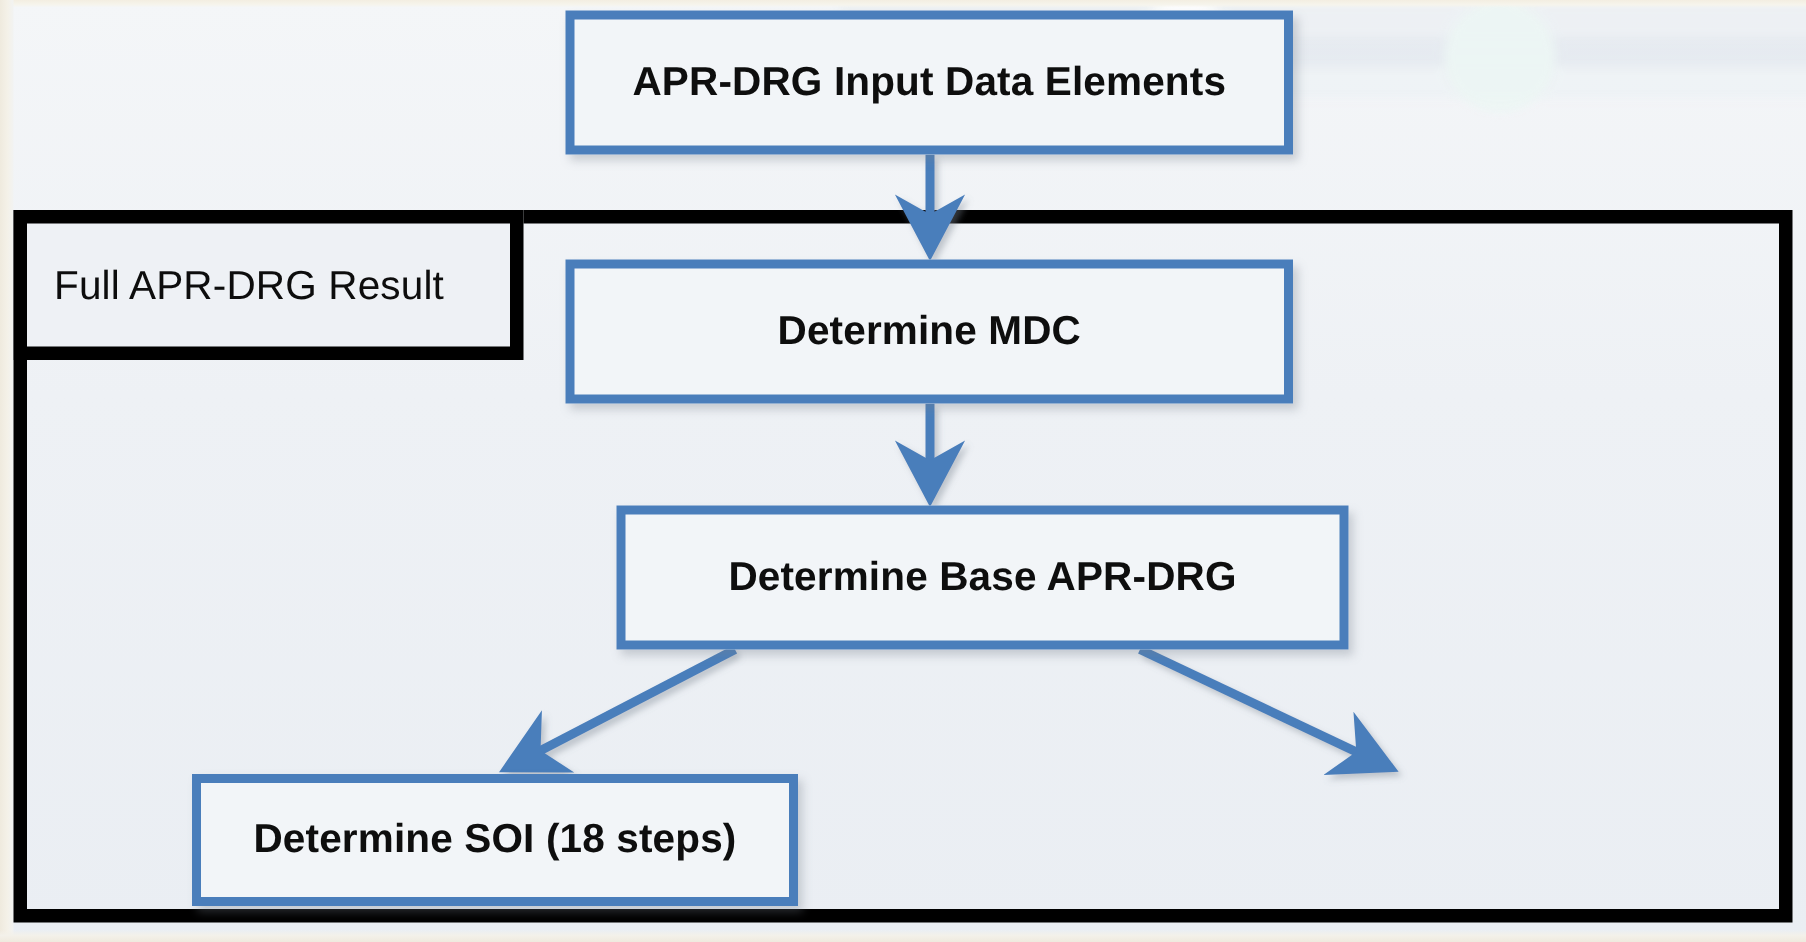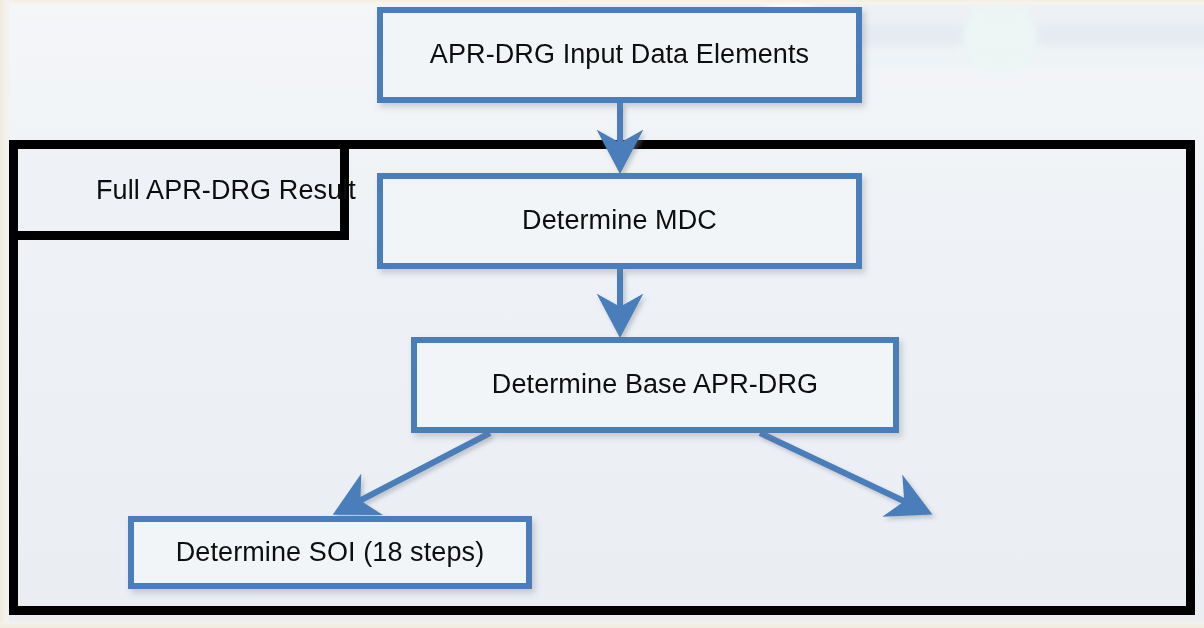--- a/index.html
+++ b/index.html
@@ -73,26 +73,25 @@
     top: 140px;
     width: 340px;
     height: 100px;
     box-sizing: border-box;
     border: 9px solid #000000;
     background: #eef1f5;
     display: flex;
     align-items: center;
   }
   .group-label .label-text {
-    padding-left: 42px;
+    padding-left: 18px;
     font-size: 27px;
     color: #0d0d0d;
     letter-spacing: 0.1px;
     white-space: nowrap;
-    margin-left: 36px;
   }
 
   
   .connectors {
     position: absolute;
     left: 0; top: 0;
     width: 1204px;
     height: 628px;
     overflow: visible;
   }
@@ -107,26 +106,27 @@
     align-items: center;
     justify-content: center;
     box-shadow: 3px 4px 6px rgba(120,130,142,0.34);
   }
   .pbox .ptext {
     font-size: 27px;
     color: #0e0e0e;
     letter-spacing: 0.1px;
     white-space: nowrap;
     line-height: 1.1;
+    font-weight: bold;
   }
 
   #box-input      { left: 377px; top: 7px;   width: 485px; height: 96px; }
   #box-mdc        { left: 377px; top: 173px; width: 485px; height: 96px; justify-content: center; }
   #box-base       { left: 379px; top: 337px; width: 488px; height: 96px; margin-left: 32px; }
-  #box-soi        { left: 128px; top: 516px; width: 404px; height: 73px; }
+  #box-soi        { left: 128px; top: 516px; width: 404px; height: 88px; }
   #box-rom        { left: 723px; top: 516px; width: 415px; height: 76px; }
 </style>
 </head>
 <body>
 
 <div id="slide">
 
   <div class="bg-base"></div>
   <div class="bg-watermark"></div>
   <div class="bg-edge-top"></div>

